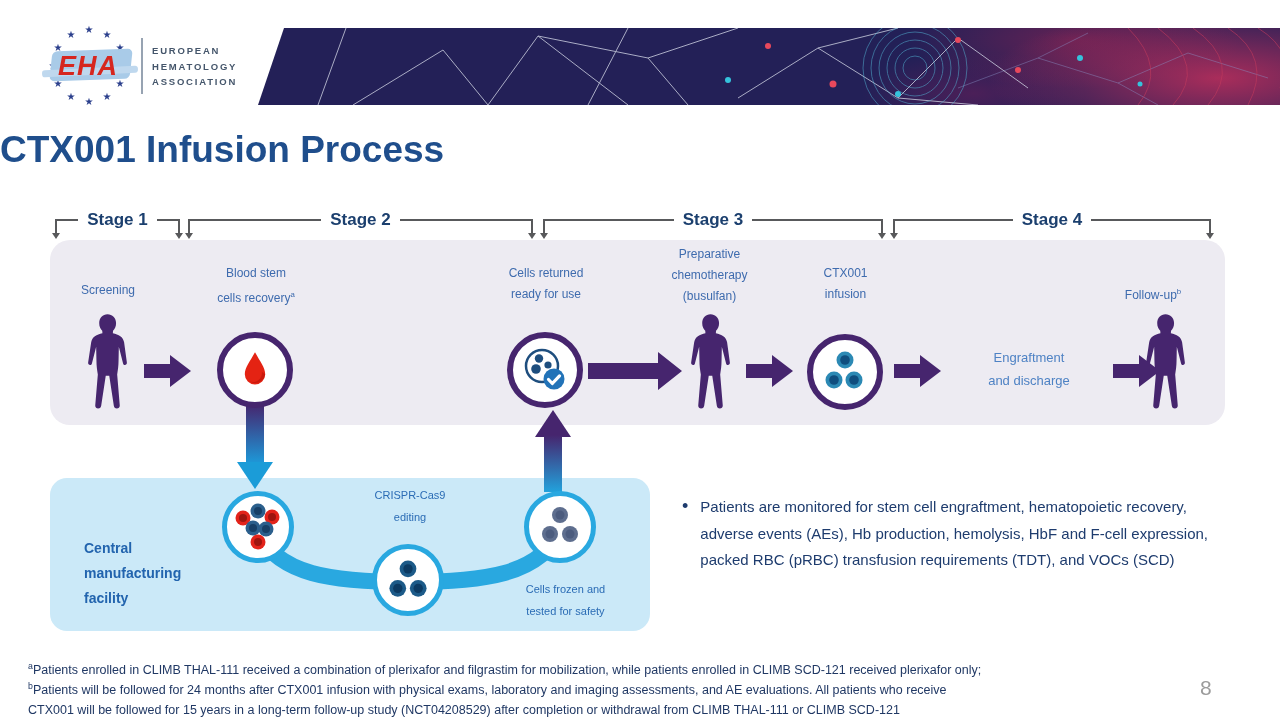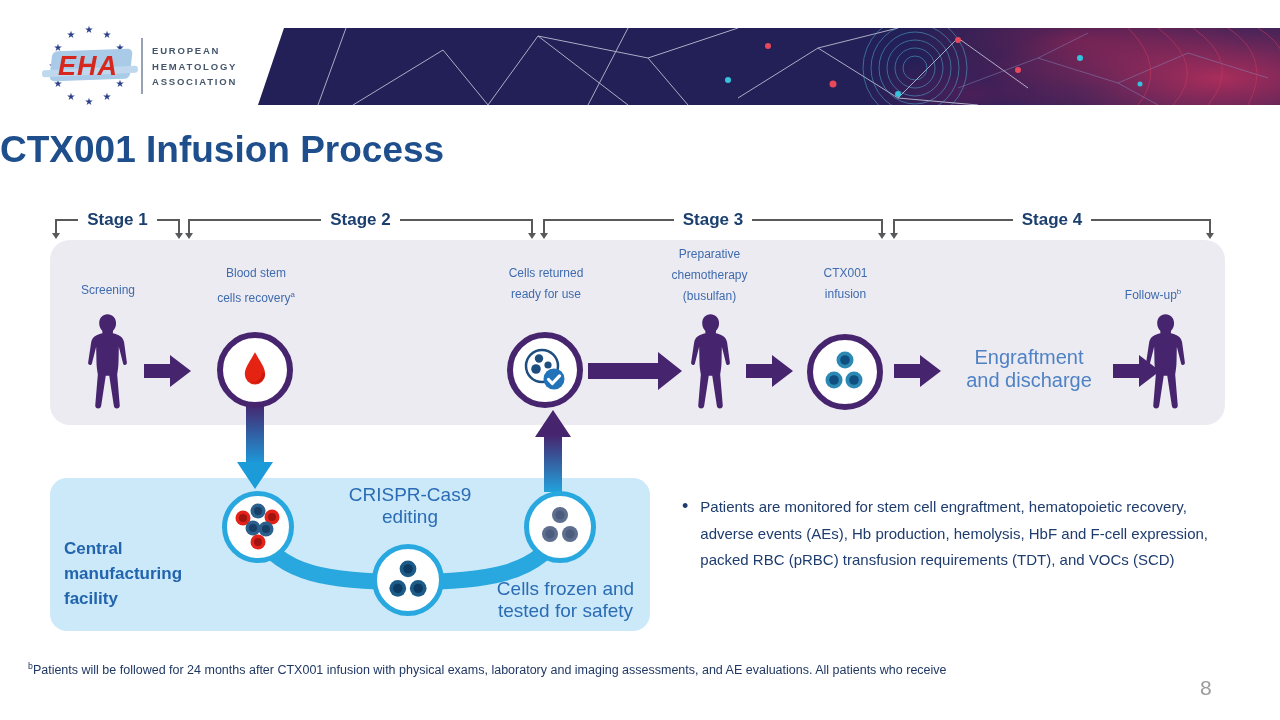--- a/index.html
+++ b/index.html
@@ -59,42 +59,42 @@
   .b-label { margin:0 9px; font-size:17px; font-weight:bold; color:#1B3F6E; line-height:18px; }
   .tick { position:relative; width:2px; height:14px; background:#58595B; margin-top:8px; }
   .tick::after { content:''; position:absolute; top:100%; left:-3px;
     border:4px solid transparent; border-top:6px solid #58595B; }
 
   
   .band { left:50px; top:240px; width:1175px; height:185px; background:#EDEBF2;
           border-radius:20px; }
   .step-label { color:#3E6BAE; font-size:12px; line-height:21px; text-align:center; }
   .step-label sup { font-size:.65em; }
-  .engraft-label { color:#4E82C4; font-size:20px; line-height:23px; text-align:center; }
+  .engraft-label { color:#4E82C4; font-size:13px; line-height:23px; text-align:center; }
 
   .icon-circle { width:76px; height:76px; border-radius:50%; background:#fff;
     border:6px solid #46256E; display:flex; align-items:center; justify-content:center; z-index:3; }
   .icon-circle.blue { width:72px; height:72px; border:5px solid #29A8E0; }
 
   .conn-shaft-down { left:246px; top:404px; width:18px; height:58px;
     background:linear-gradient(#46256E,#1E96D6); z-index:2; }
   .conn-head-down { left:237px; top:462px; width:0; height:0; z-index:2;
     border-left:18px solid transparent; border-right:18px solid transparent;
     border-top:27px solid #1B9CD8; }
   .conn-head-up { left:535px; top:410px; width:0; height:0; z-index:2;
     border-left:18px solid transparent; border-right:18px solid transparent;
     border-bottom:27px solid #46256E; }
   .conn-shaft-up { left:544px; top:435px; width:18px; height:57px;
     background:linear-gradient(#46256E,#22A2DC); z-index:2; }
 
   
   .mfg-box { left:50px; top:478px; width:600px; height:153px; background:#CBE9F8;
              border-radius:17px; }
-  .mfg-label { color:#2264AE; font-size:17px; font-weight:bold; line-height:25px; }
-  .mfg-step { color:#2B6CB5; font-size:19px; line-height:22px; text-align:center; }
+  .mfg-label { color:#2264AE; font-size:14px; font-weight:bold; line-height:25px;margin-left:20px; }
+  .mfg-step { color:#2B6CB5; font-size:11px; line-height:22px; text-align:center; }
 
   
   .bullet-row { left:682px; top:494px; width:552px; display:flex; color:#1E3C6E; }
   .bullet-dot { font-size:18px; margin:2px 12px 0 0; }
   .bullet-text { font-size:15px; line-height:26.5px; }
 
   .footnotes { left:28px; top:658px; width:1160px; color:#203864;
     font-size:12.5px; line-height:16px; }
   .footnotes sup { font-size:.7em; }
 
@@ -337,16 +337,18 @@
       <circle cx="35" cy="32" r="4.5" fill="#4C5C7E"></circle>
   </svg>
 </div>
 
 <div class="abs bullet-row">
   <div class="bullet-dot">•</div>
   <div class="bullet-text">Patients are monitored for stem cell engraftment, hematopoietic recovery, adverse events (AEs), Hb production, hemolysis, HbF and F-cell expression, packed RBC (pRBC) transfusion requirements (TDT), and VOCs (SCD)</div>
 </div>
 
 <div class="abs footnotes">
+  <div><sup>a</sup><span>Patients enrolled in CLIMB THAL-111 received a combination of plerixafor and filgrastim for mobilization, while patients enrolled in CLIMB SCD-121 received plerixafor only;</span></div>
   <div><sup>b</sup><span>Patients will be followed for 24 months after CTX001 infusion with physical exams, laboratory and imaging assessments, and AE evaluations. All patients who receive</span></div>
+  <div><sup></sup><span>CTX001 will be followed for 15 years in a long-term follow-up study (NCT04208529) after completion or withdrawal from CLIMB THAL-111 or CLIMB SCD-121</span></div>
 </div>
 
 <div class="abs page-num">8</div>
 
 </body></html>

